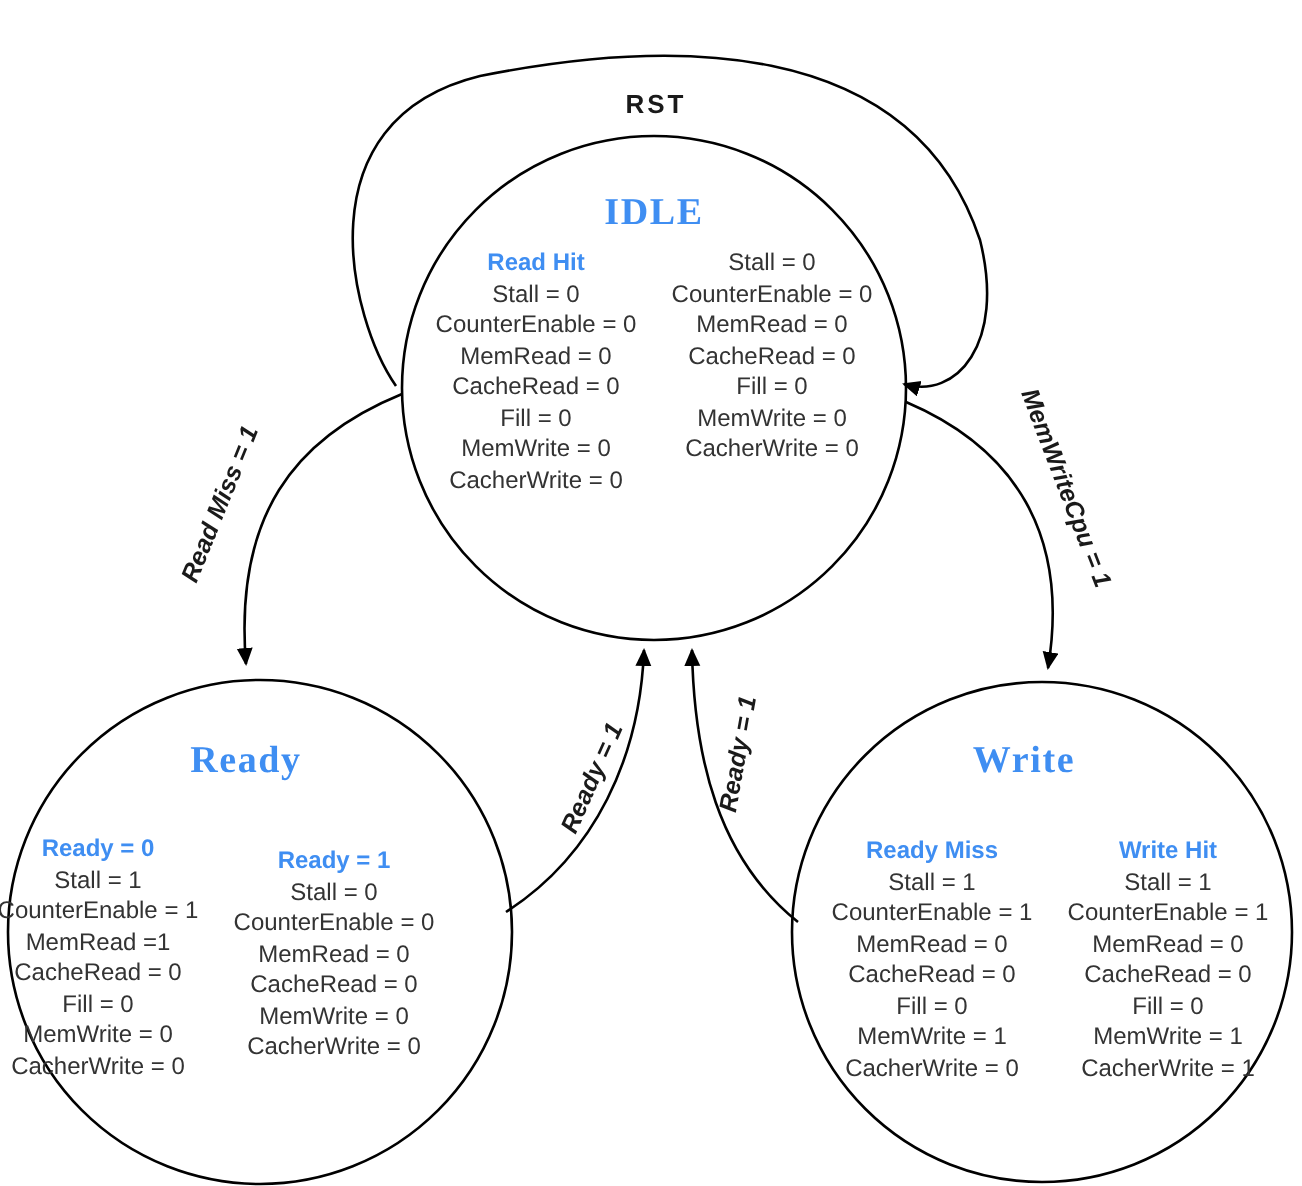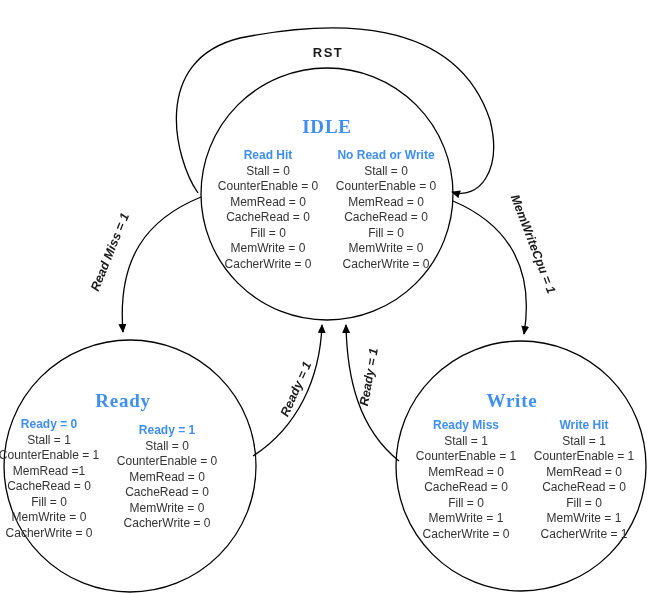--- a/index.html
+++ b/index.html
@@ -13,21 +13,20 @@
   .diagram-svg{position:absolute;left:0;top:0;}
   .state-title{
     position:absolute;
     transform:translate(-50%,-50%);
     font-family:"Liberation Serif", serif;
     font-weight:bold;
     font-size:19px;
     letter-spacing:0.8px;
     color:#3f8ef2;
     white-space:nowrap;
-    margin-top:20px;
   }
   .cols{
     position:absolute;
     display:flex;
   }
   .col{
     width:118px;
     text-align:center;
     font-size:12px;
     line-height:15.5px;
@@ -76,35 +75,34 @@
     <path d="M 399 461 C 359 429 347 379 346 325" fill="none" stroke="#000000" stroke-width="1.3" marker-end="url(#arw)"></path>
   </svg>
 
   <div class="t-label rst" style="left:328px;top:16px;transform:translate(-50%,-50%);margin-top:36px;">RST</div>
   <div class="t-label" style="left:110px;top:252px;transform:translate(-50%,-50%) rotate(-68deg);">Read Miss = 1</div>
   <div class="t-label" style="left:533px;top:244px;transform:translate(-50%,-50%) rotate(69deg);">MemWriteCpu = 1</div>
   <div class="t-label" style="left:296px;top:389px;transform:translate(-50%,-50%) rotate(-66deg);">Ready = 1</div>
   <div class="t-label" style="left:369px;top:377px;transform:translate(-50%,-50%) rotate(-80deg);">Ready = 1</div>
 
   <div class="state-title" style="left:327px;top:107px;">IDLE</div>
-  <div class="cols" style="left:209px;top:148px;">
+  <div class="cols" style="left:209px;top:124px;">
     <div class="col">
       <div class="col-header">Read Hit</div>
       <div>
           <div>Stall = 0</div>
           <div>CounterEnable = 0</div>
           <div>MemRead = 0</div>
           <div>CacheRead = 0</div>
           <div>Fill = 0</div>
           <div>MemWrite = 0</div>
           <div>CacherWrite = 0</div>
         </div>
     </div>
     <div class="col">
-      <div class="col-header">No Read or Write</div>
       <div>
           <div>Stall = 0</div>
           <div>CounterEnable = 0</div>
           <div>MemRead = 0</div>
           <div>CacheRead = 0</div>
           <div>Fill = 0</div>
           <div>MemWrite = 0</div>
           <div>CacherWrite = 0</div>
         </div>
     </div>

